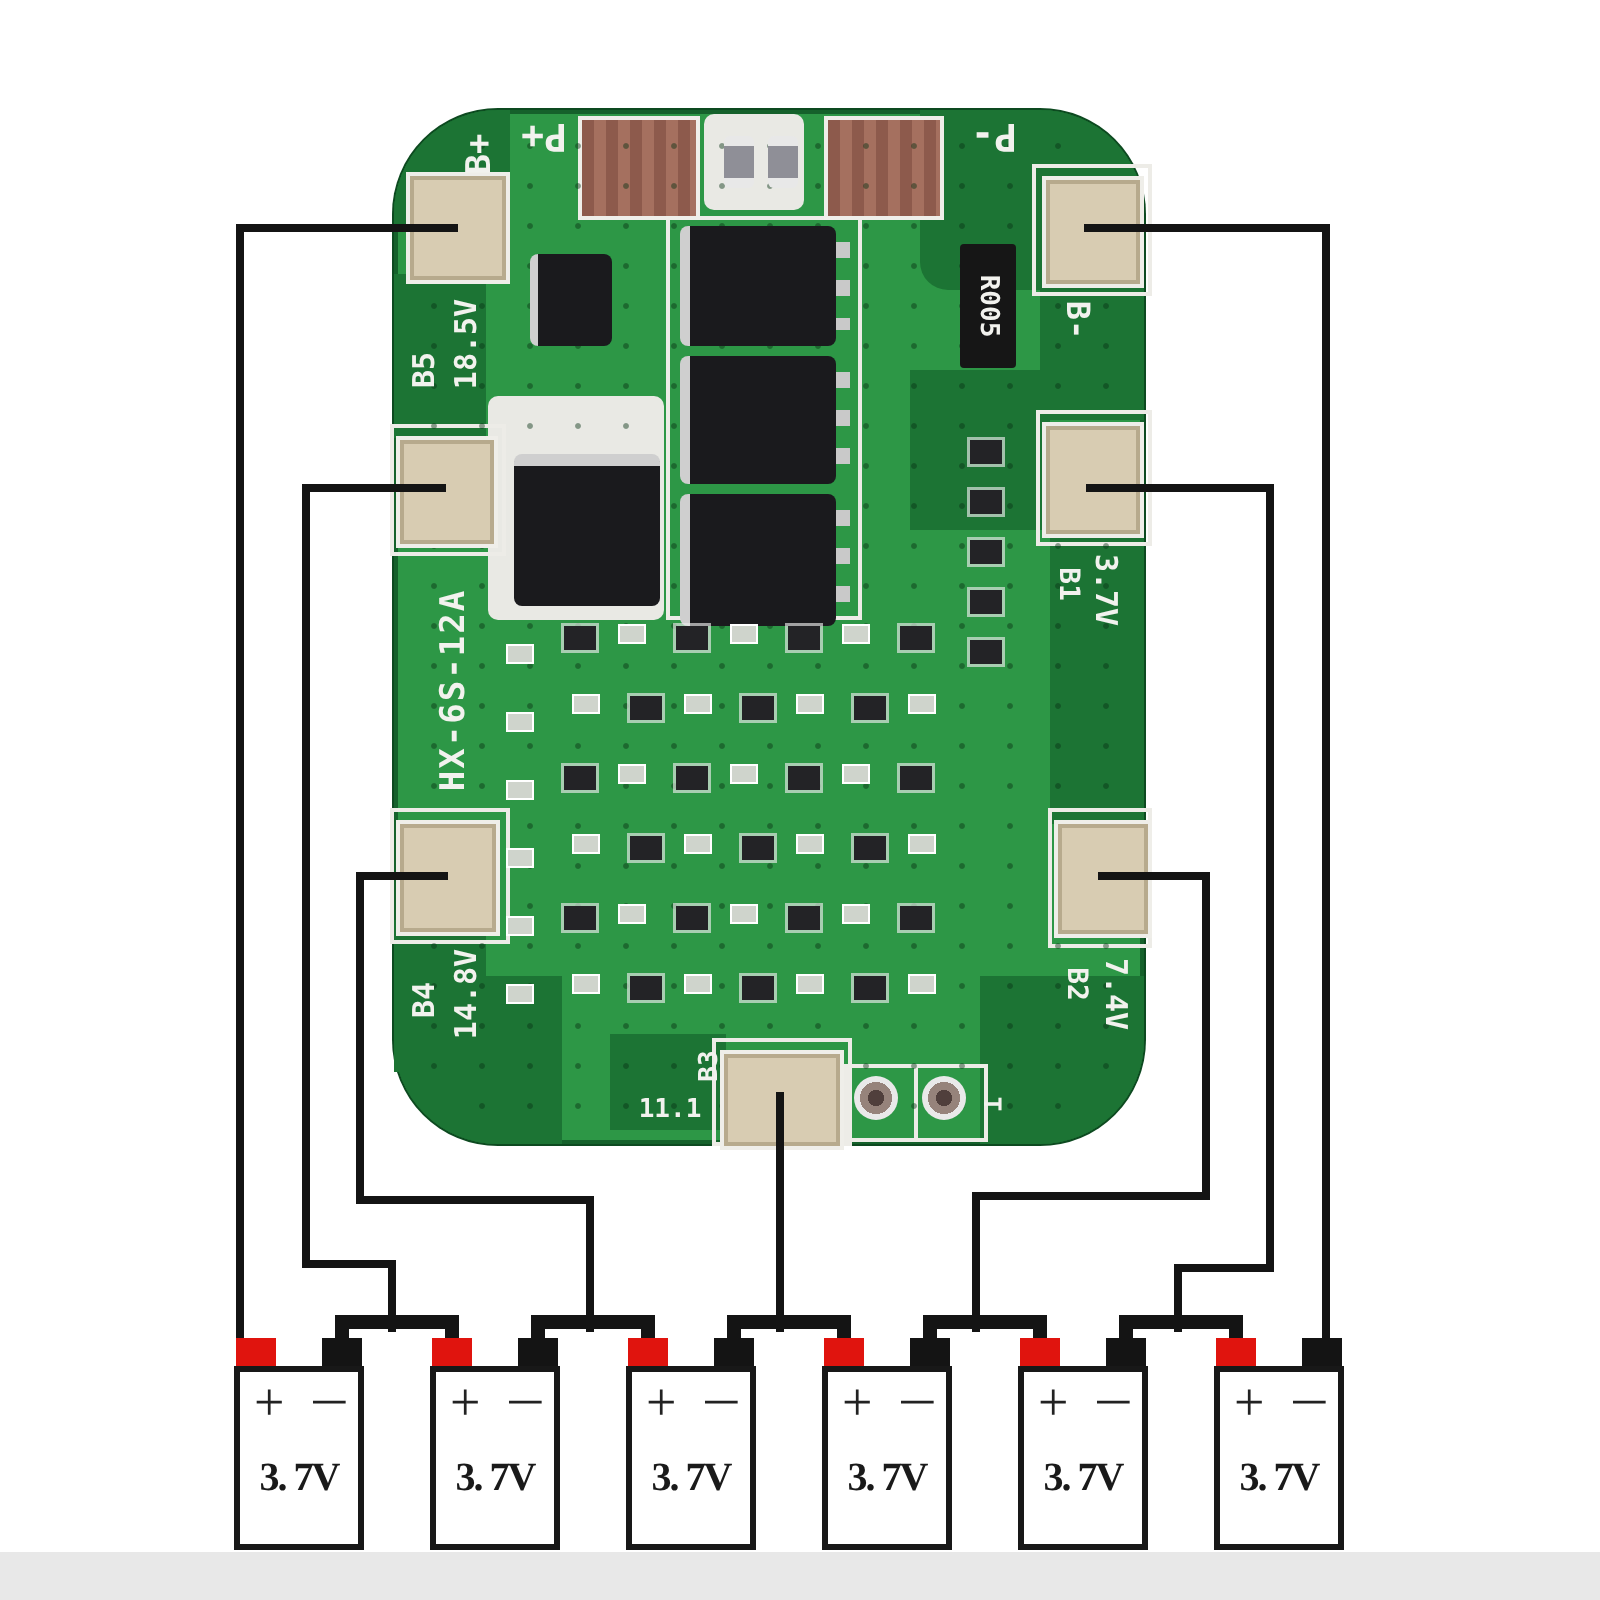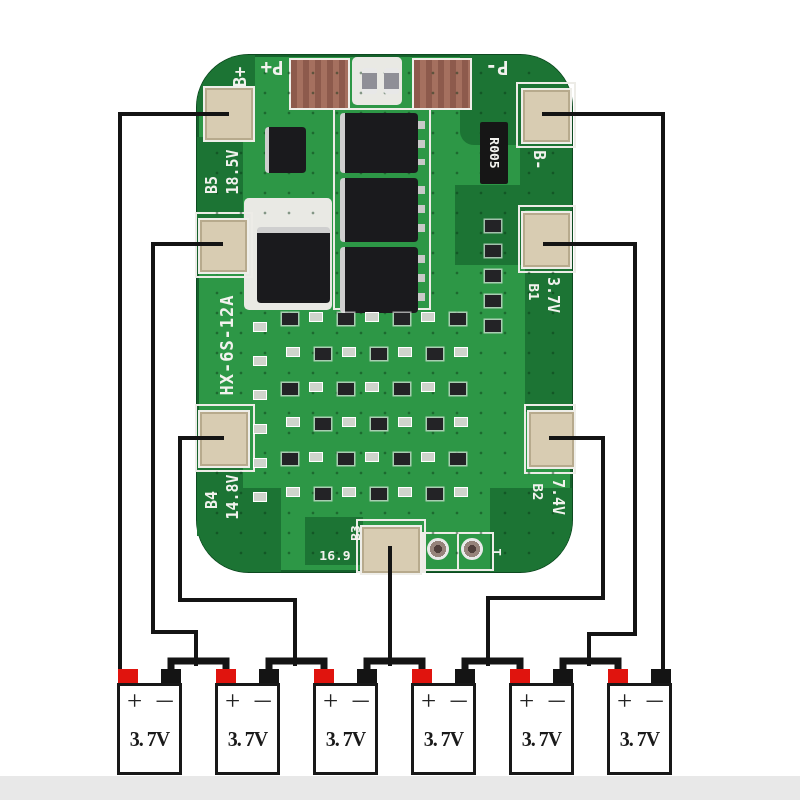--- a/index.html
+++ b/index.html
@@ -180,21 +180,21 @@
     <span class="sk rot-ccw" style="left:36px;top:117px;font-size:15px;">18.5V</span>
     <span class="sk rot-ccw" style="left:15px;top:445px;font-size:15px;">B4</span>
     <span class="sk rot-ccw" style="left:36px;top:442px;font-size:15px;">14.8V</span>
     <span class="sk rot-ccw" style="left:30px;top:290px;font-size:17px;letter-spacing:1px;">HX-6S-12A</span>
     <span class="sk rot-cw" style="left:342px;top:105px;font-size:16px;">B-</span>
     <span class="sk rot-cw" style="left:337px;top:237px;font-size:14px;">B1</span>
     <span class="sk rot-cw" style="left:356px;top:240px;font-size:15px;">3.7V</span>
     <span class="sk rot-cw" style="left:341px;top:437px;font-size:14px;">B2</span>
     <span class="sk rot-cw" style="left:361px;top:442px;font-size:15px;">7.4V</span>
     <span class="sk rot-ccw" style="left:158px;top:478px;font-size:13px;">B3</span>
-    <span class="sk" style="left:138px;top:500px;font-size:13px;">16.9</span>
+    <span class="sk" style="left:138px;top:500px;font-size:13px;">11.1</span>
     <span class="sk rot-cw" style="left:299px;top:497px;font-size:12px;">T</span>
   </div>
 
   <div class="battery" style="left:117px;">
     <div class="bat-signs">
         <span class="bat-plus">+</span>
         <span class="bat-minus">−</span>
       </div>
     <div class="bat-voltage">3. 7V</div>
   </div>

